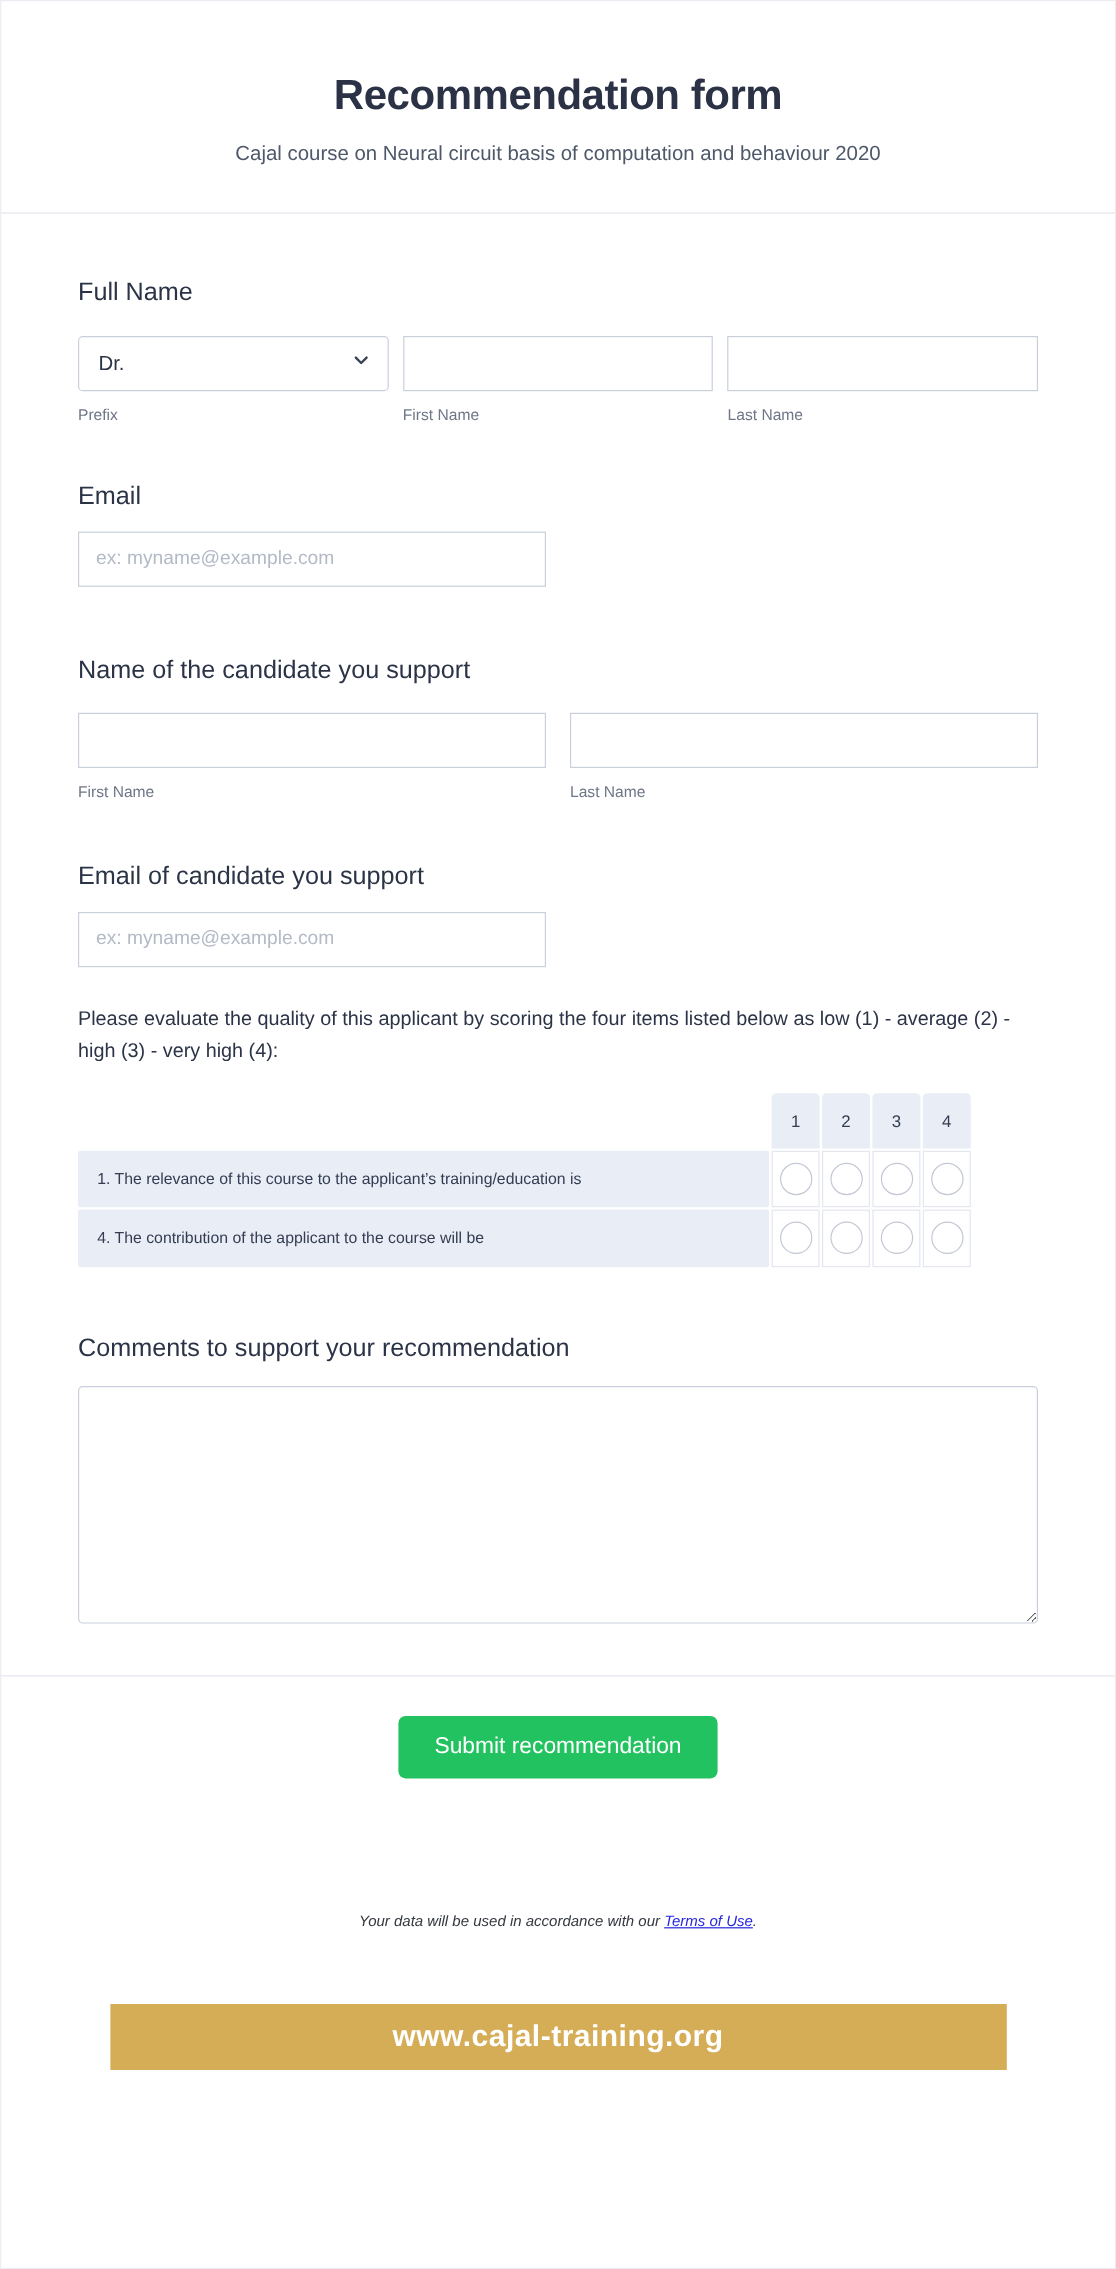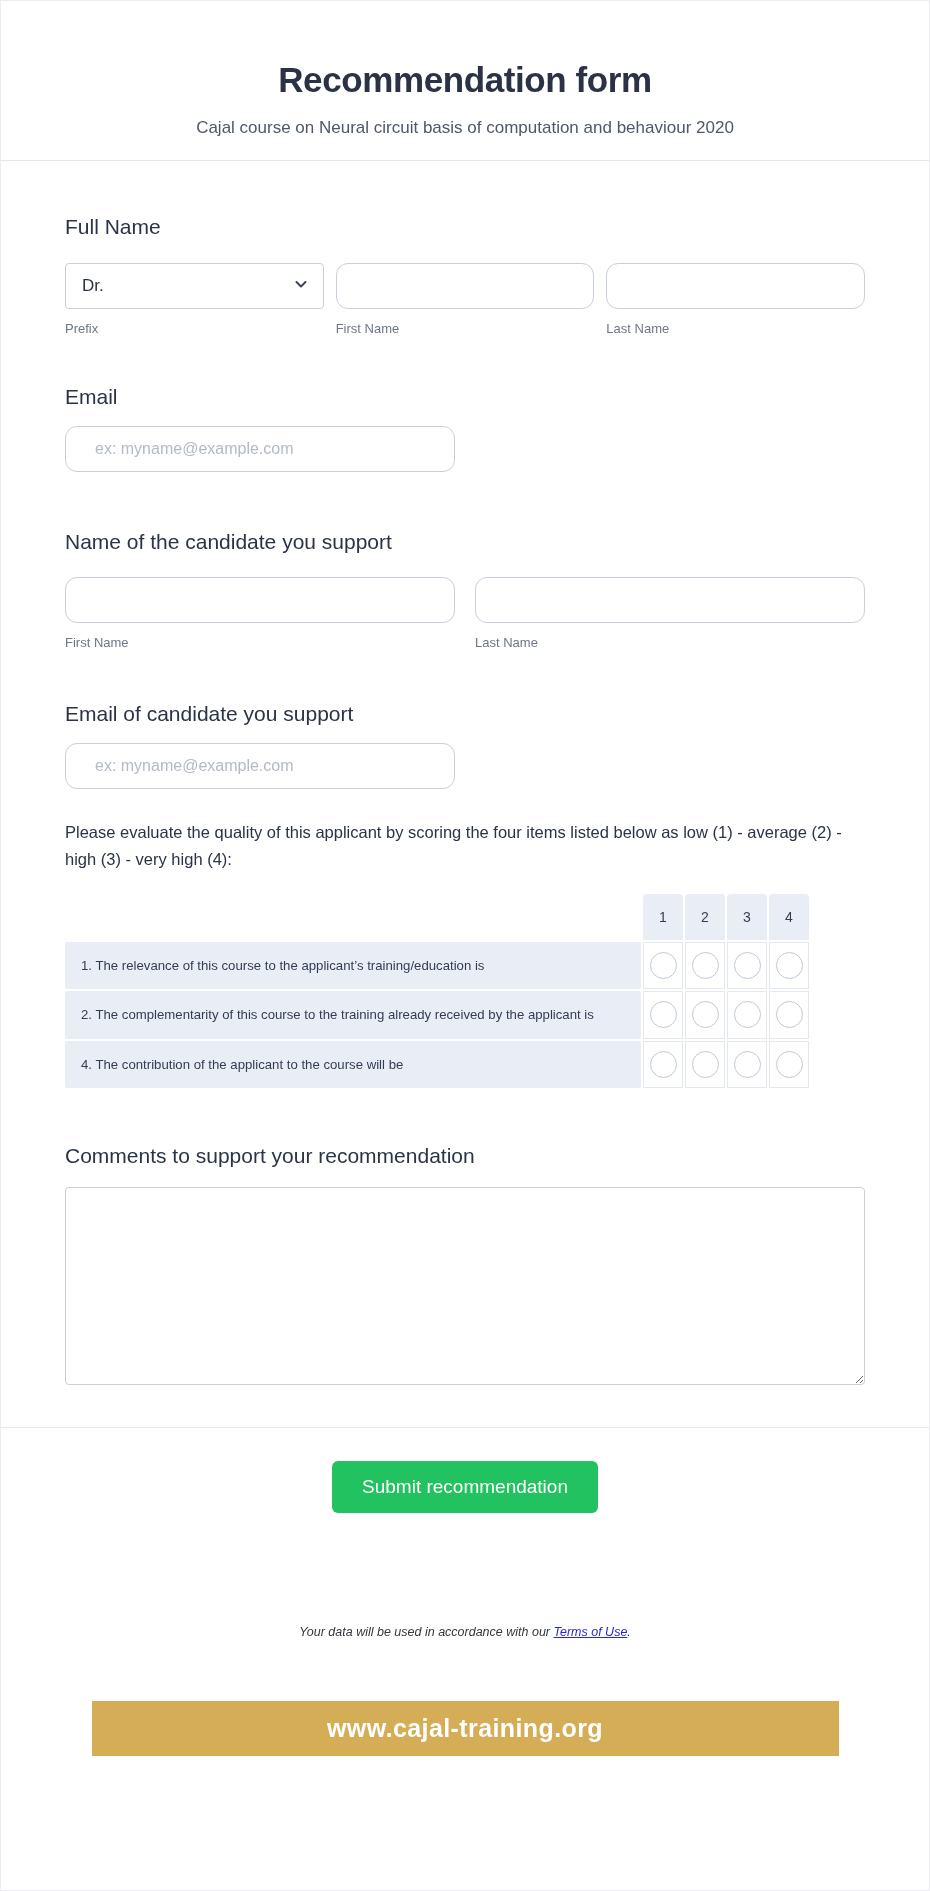--- a/index.html
+++ b/index.html
@@ -10,21 +10,21 @@
     width: 930px;
     min-height: 1891px;
     margin: 0 auto;
     background: #ffffff;
     border: 1px solid #ececf2;
     position: relative;
   }
 
   
   .form-header {
-    padding: 58px 40px 22px;
+    padding: 58px 40px 39px;
     text-align: center;
     border-bottom: 1px solid #e4e7ed;
   }
   .form-title {
     font-size: 35px;
     font-weight: 700;
     color: #2b3245;
     letter-spacing: -0.4px;
     line-height: 1.2;
   }
@@ -66,23 +66,23 @@
     cursor: pointer;
   }
   .select-box .select-value {
     font-size: 17px;
     color: #2b3346;
   }
   .text-input {
     width: 100%;
     height: 46px;
     border: 1px solid #c9cfdb;
-    border-radius: 12px;
+    border-radius: 0;
     background: #fff;
-    padding: 0 29px;
+    padding: 0 14px;
     font-family: "Liberation Sans", sans-serif;
     font-size: 16px;
     color: #2b3346;
     outline: none;
   }
   .text-input::placeholder { color: #b3bac6; }
 
   .group-email { margin-top: 47px; }
   .email-input { width: 390px; margin-top: 16px; display: block; }
 
@@ -289,27 +289,20 @@
         </thead>
         <tbody>
           <tr>
             <td class="q">1. The relevance of this course to the applicant’s training/education is</td>
             <td class="opt"><span class="radio"></span></td>
             <td class="opt"><span class="radio"></span></td>
             <td class="opt"><span class="radio"></span></td>
             <td class="opt"><span class="radio"></span></td>
           </tr>
           <tr>
-            <td class="q">2. The complementarity of this course to the training already received by the applicant is</td>
-            <td class="opt"><span class="radio"></span></td>
-            <td class="opt"><span class="radio"></span></td>
-            <td class="opt"><span class="radio"></span></td>
-            <td class="opt"><span class="radio"></span></td>
-          </tr>
-          <tr>
             <td class="q">4. The contribution of the applicant to the course will be</td>
             <td class="opt"><span class="radio"></span></td>
             <td class="opt"><span class="radio"></span></td>
             <td class="opt"><span class="radio"></span></td>
             <td class="opt"><span class="radio"></span></td>
           </tr>
         </tbody>
       </table>
     </div>
 

